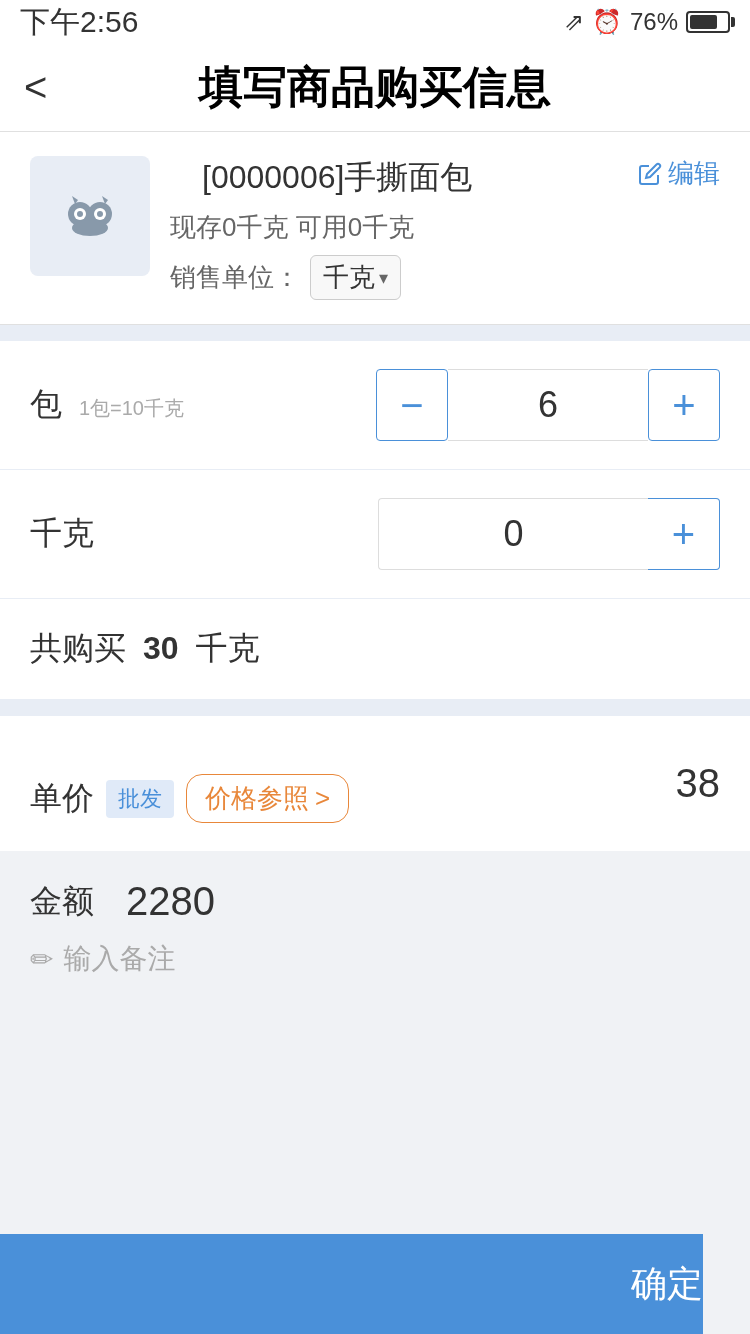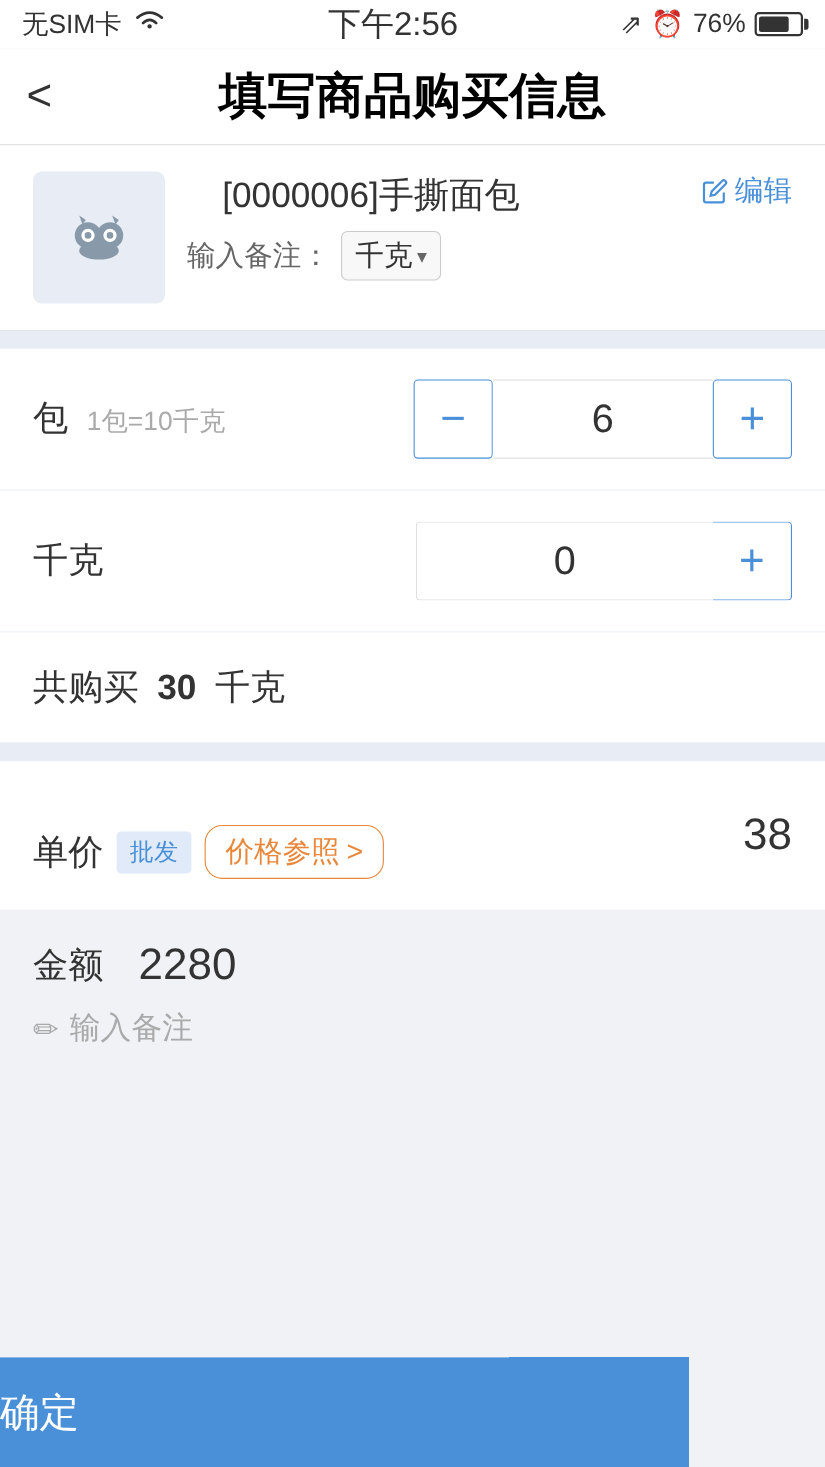--- a/index.html
+++ b/index.html
@@ -137,21 +137,21 @@
       align-items: center;
       padding: 28px 30px;
       border-bottom: 1px solid #e8edf5;
     }
     .input-label {
       flex: 1;
       font-size: 32px;
       color: #333;
     }
     .input-hint {
-      font-size: 24px;
+      font-size: 20px;
       color: #aaa;
       margin-left: 8px;
     }
     .input-controls {
       display: flex;
       align-items: center;
       gap: 0;
     }
     .qty-btn {
       width: 72px;
@@ -282,48 +282,38 @@
     .content-space {
       flex: 1;
       min-height: 300px;
       background: #f0f2f5;
     }
 
     
     .confirm-bar {
       position: fixed;
       bottom: 0;
-      width: 626px;
+      width: 703px;
       height: 100px;
       background: #4a90d9;
       display: flex;
       align-items: center;
-      justify-content: flex-start;
+      justify-content: flex-end;
       cursor: pointer;
     }
     .confirm-text {
       font-size: 36px;
       color: #fff;
       font-weight: 500;
     }
   </style>
 </head>
 <body>
 
 <div class="status-bar">
-  <div class="status-left">
-    <span>无SIM卡</span>
-    <span>
-      <svg width="30" height="22" viewBox="0 0 30 22">
-        <path d="M15 18 a2 2 0 1 1 0.001 0Z" fill="#333"></path>
-        <path d="M9 13 Q15 7 21 13" stroke="#333" stroke-width="2.5" fill="none" stroke-linecap="round"></path>
-        <path d="M4 8 Q15 -1 26 8" stroke="#333" stroke-width="2.5" fill="none" stroke-linecap="round"></path>
-      </svg>
-    </span>
-  </div>
   <div class="status-center">下午2:56</div>
   <div class="status-right">
     <span>⇗</span>
     <span>⏰</span>
     <span>76%</span>
     <span class="battery-icon">
       <span class="battery-fill"></span>
     </span>
   </div>
 </div>
@@ -352,22 +342,23 @@
     <div style="display:flex; justify-content:space-between; align-items:flex-start;">
       <span class="product-name">[0000006]手撕面包</span>
       <span class="edit-btn">
         <svg width="24" height="24" viewBox="0 0 24 24" fill="none" stroke="#4a90d9" stroke-width="2">
           <path d="M11 4H4a2 2 0 0 0-2 2v14a2 2 0 0 0 2 2h14a2 2 0 0 0 2-2v-7"></path>
           <path d="M18.5 2.5a2.121 2.121 0 0 1 3 3L12 15l-4 1 1-4 9.5-9.5z"></path>
         </svg>
         <span>编辑</span>
       </span>
     </div>
+    <div class="product-stock">现存0千克   可用0千克</div>
     <div class="product-unit">
-      <span>输入备注：</span>
+      <span>销售单位：</span>
       <span class="unit-dropdown">
         <span>千克</span>
         <span class="unit-dropdown-arrow">▾</span>
       </span>
     </div>
   </div>
 </div>
 
 <div class="section-sep"></div>
 

